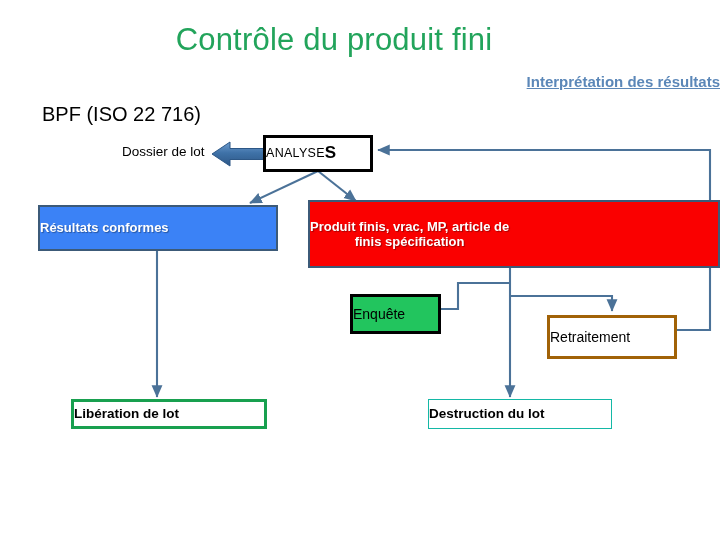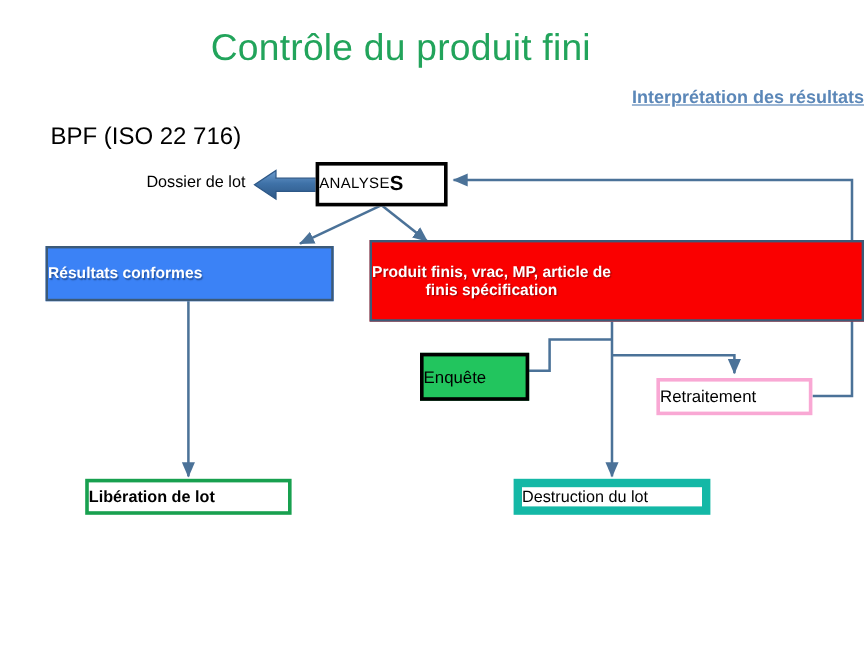--- a/index.html
+++ b/index.html
@@ -127,52 +127,52 @@
     color: #000000;
     z-index: 6;
     margin-left: 28px;
   }
 
   
   .box-retraitement {
     left: 547px;
     top: 315px;
     width: 130px;
-    height: 31px;
-    border: 3px solid #f9a8d4;
+    height: 44px;
+    border: 3px solid #a16207;
     background: #ffffff;
     font-size: 14px;
     color: #000000;
     z-index: 6;
   }
 
   
   .box-liberation {
     left: 71px;
     top: 399px;
-    width: 172px;
+    width: 196px;
     height: 30px;
     border: 3px solid #18a04f;
     background: #ffffff;
     font-size: 13.5px;
     font-weight: bold;
     color: #000000;
     z-index: 6;
   }
 
   
   .box-destruction {
     left: 428px;
     top: 399px;
-    width: 164px;
+    width: 184px;
     height: 30px;
-    border: 7px solid #14b8a6;
+    border: 1px solid #14b8a6;
     background: #ffffff;
     font-size: 13.5px;
-    font-weight: normal;
+    font-weight: bold;
     color: #000000;
     z-index: 6;
   }
 
   
   #wires {
     position: absolute;
     left: 0;
     top: 0;
     width: 720px;

